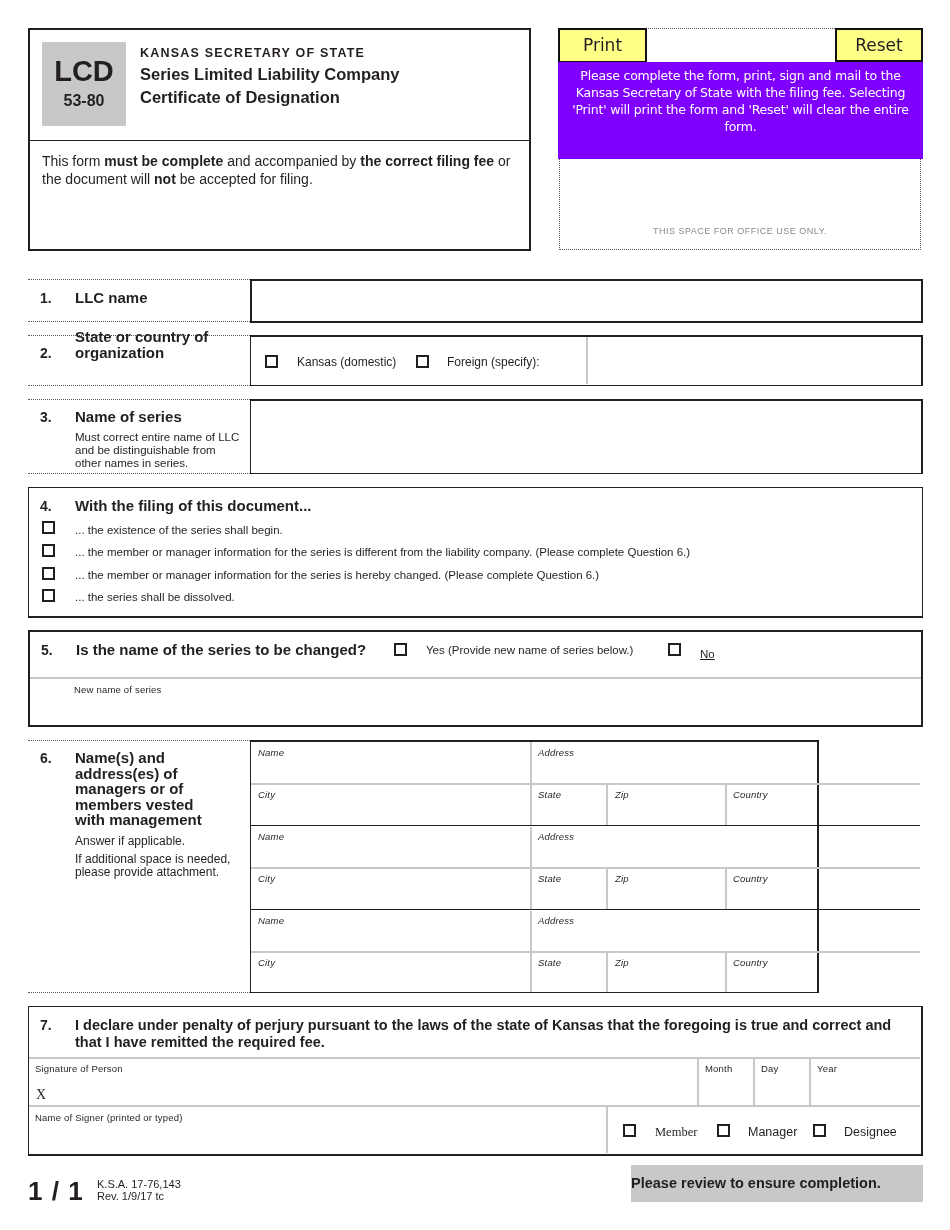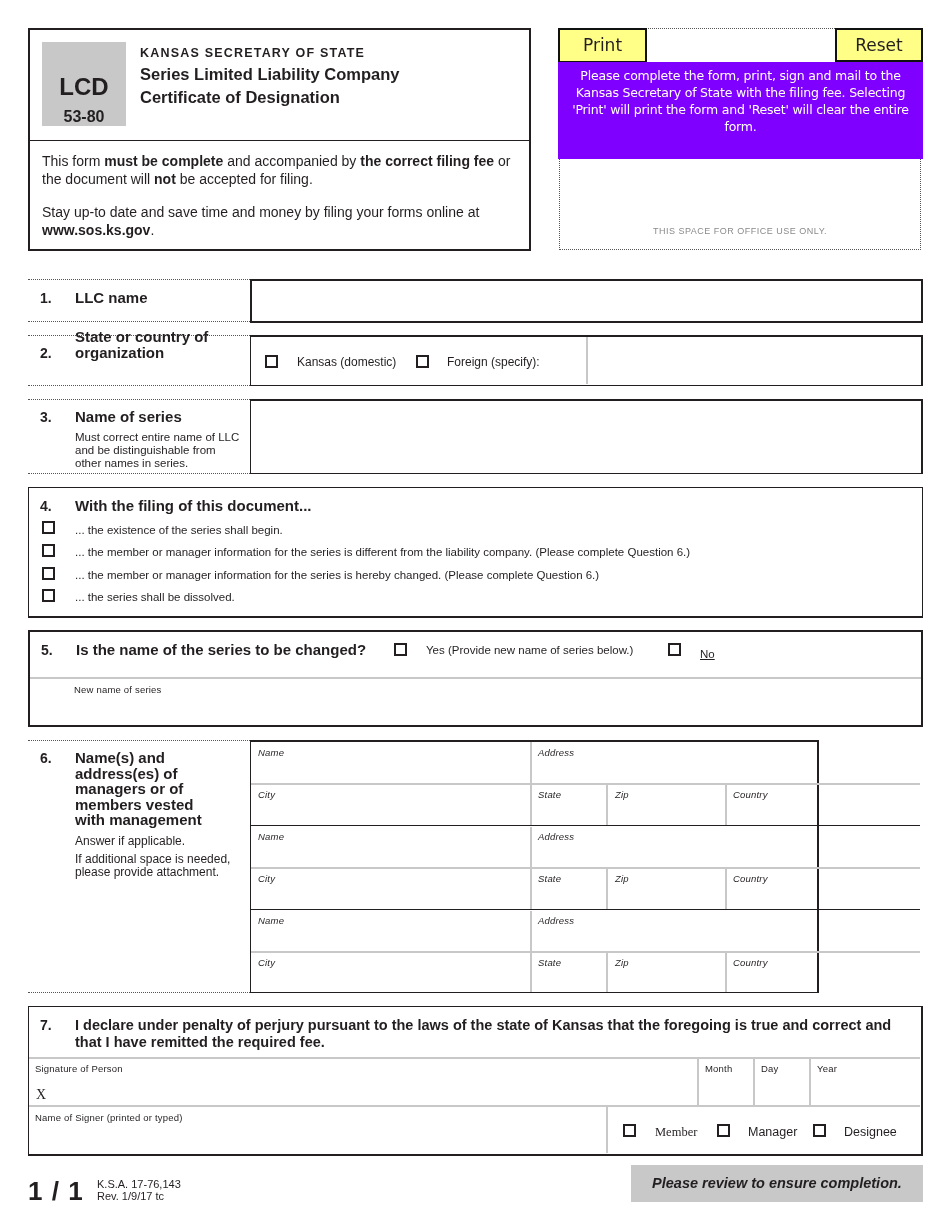--- a/index.html
+++ b/index.html
@@ -16,32 +16,29 @@
   .small { position: absolute; font-size: 12px; line-height: 13px; }
   .lbl { position: absolute; font-size: 9.5px; color: #231f20; letter-spacing: 0.2px; }
   .opt { position: absolute; font-size: 12px; }
   .field { position: absolute; background: transparent; border: none; outline: none; }
 </style>
 </head>
 <body>
 
 <div class="box" style="left:28px;top:28px;width:503px;height:223px;">
   <div class="abs" style="left:12px;top:12px;width:84px;height:84px;background:#c8c8c8;text-align:center;">
-    <div style="font-weight:bold;font-size:24px;margin-top:30px;line-height:30px;">LCD</div>
+    <div style="font-weight:bold;font-size:29px;margin-top:14px;line-height:30px;">LCD</div>
     <div style="font-weight:bold;font-size:16px;margin-top:6px;">53-80</div>
   </div>
   <div class="abs" style="left:110px;top:16px;font-weight:bold;font-size:12.5px;letter-spacing:1.2px;">KANSAS SECRETARY OF STATE</div>
   <div class="abs" style="left:110px;top:35px;font-weight:bold;font-size:16.5px;">Series Limited Liability Company</div>
   <div class="abs" style="left:110px;top:58px;font-weight:bold;font-size:16.5px;">Certificate of Designation</div>
   <div class="abs" style="left:0;top:110px;width:499px;border-top:1.5px solid #231f20;"></div>
   <div class="abs" style="left:12px;top:122px;width:480px;font-size:14px;line-height:18px;">
     <span>This form </span><b>must be complete</b><span> and accompanied by </span><b>the correct filing fee</b><span> or the document will </span><b>not</b><span> be accepted for filing.</span>
-  </div>
-  <div class="abs" style="left:12px;top:173px;width:480px;font-size:14px;line-height:18px;">
-    <span>Stay up-to date and save time and money by filing your forms online at </span><b>www.sos.ks.gov</b><span>.</span>
   </div>
 </div>
 
 <div class="abs" style="left:559px;top:28px;width:362px;height:222px;border:1px dotted #555;box-sizing:border-box;"></div>
 <div class="abs" style="left:558px;top:28px;width:89px;height:35px;background:#ffff88;border:2px solid #111;box-sizing:border-box;font-family:'DejaVu Sans',sans-serif;font-size:17px;text-align:center;line-height:30px;cursor:pointer;">Print</div>
 <div class="abs" style="left:835px;top:28px;width:88px;height:34px;background:#ffff88;border:2px solid #111;box-sizing:border-box;font-family:'DejaVu Sans',sans-serif;font-size:17px;text-align:center;line-height:30px;cursor:pointer;">Reset</div>
 <div class="abs" style="left:558px;top:62px;width:365px;height:97px;background:#8000ff;box-sizing:border-box;padding:5px 6px 0 6px;">
   <div style="color:#ffffff;font-family:'DejaVu Sans',sans-serif;font-size:12.5px;line-height:17px;text-align:center;letter-spacing:-0.2px;">Please complete the form, print, sign and mail to the Kansas Secretary of State with the filing fee.  Selecting 'Print' will print the form and 'Reset' will clear the entire form.</div>
 </div>
 <div class="abs" style="left:559px;top:226px;width:362px;text-align:center;font-size:9px;color:#8a8a8a;letter-spacing:0.5px;">THIS SPACE FOR OFFICE USE ONLY.</div>
@@ -186,13 +183,13 @@
   <div class="opt" style="left:626px;top:118px;font-size:12.5px;font-family:Liberation Serif, serif;">Member</div>
   <div class="cb" style="left:688px;top:117px;"></div>
   <div class="opt" style="left:719px;top:118px;font-size:12.5px;">Manager</div>
   <div class="cb" style="left:784px;top:117px;"></div>
   <div class="opt" style="left:815px;top:118px;font-size:12.5px;">Designee</div>
 </div>
 
 <div class="abs" style="left:28px;top:1176px;font-weight:bold;font-size:26px;letter-spacing:1px;text-align:center;">1 / 1</div>
 <div class="abs" style="left:97px;top:1178px;font-size:11px;line-height:12px;">K.S.A. 17-76,143</div>
 <div class="abs" style="left:97px;top:1190px;font-size:11px;line-height:12px;">Rev. 1/9/17 tc</div>
-<div class="abs" style="left:631px;top:1165px;width:292px;height:37px;background:#c8c8c8;font-weight:bold;font-size:14.5px;line-height:37px;text-align:center;font-style:italic;">Please review to ensure completion.</div>
+<div class="abs" style="left:631px;top:1165px;width:292px;height:37px;background:#c8c8c8;font-weight:bold;font-size:14.5px;line-height:37px;text-align:left;">Please review to ensure completion.</div>
 
 </body></html>

